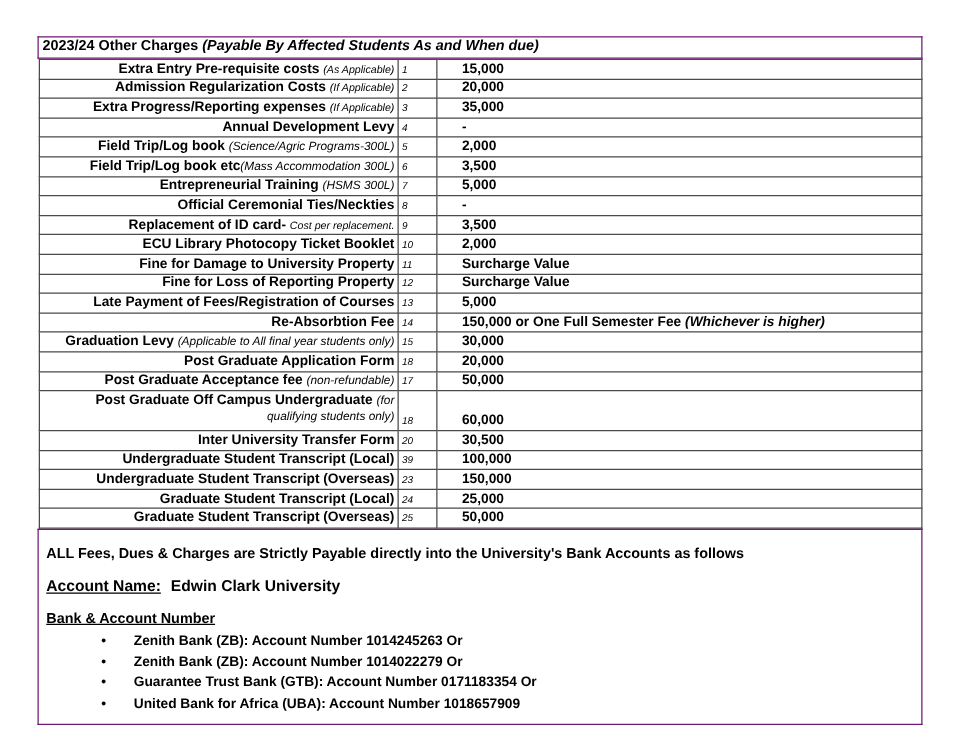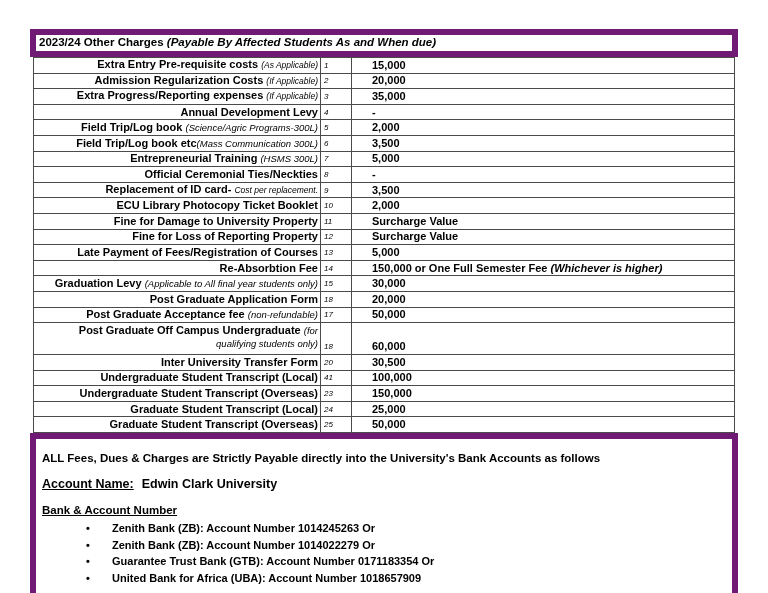--- a/index.html
+++ b/index.html
@@ -24,21 +24,21 @@
   
   .doc-table {
     position: absolute;
     left: 30px;
     top: 29px;
     width: 708px;
     border-collapse: collapse;
     table-layout: fixed;
   }
   .doc-table > tbody > tr > td {
-    border: 6px solid #701a75;
+    border: 1px solid #701a75;
     padding: 0;
     vertical-align: top;
   }
 
   
   .title-cell {
     padding: 1px 3px 2px 3px !important;
     font-size: 11.5px;
     font-weight: bold;
     line-height: 13px;
@@ -210,21 +210,21 @@
                   <td class="c-desc"><span>Annual Development Levy</span></td>
                   <td class="c-num">4</td>
                   <td class="c-amt"><span>-</span></td>
                 </tr>
                 <tr>
                   <td class="c-desc"><span>Field Trip/Log book</span> <span class="sub-mid">(Science/Agric Programs-300L)</span></td>
                   <td class="c-num">5</td>
                   <td class="c-amt"><span>2,000</span></td>
                 </tr>
                 <tr>
-                  <td class="c-desc"><span>Field Trip/Log book etc</span><span class="sub-mid">(Mass Communication 300L)</span></td>
+                  <td class="c-desc"><span>Field Trip/Log book etc</span><span class="sub-mid">(Mass Accommodation 300L)</span></td>
                   <td class="c-num">6</td>
                   <td class="c-amt"><span>3,500</span></td>
                 </tr>
                 <tr>
                   <td class="c-desc"><span>Entrepreneurial Training</span> <span class="sub-mid">(HSMS 300L)</span></td>
                   <td class="c-num">7</td>
                   <td class="c-amt"><span>5,000</span></td>
                 </tr>
                 <tr>
                   <td class="c-desc"><span>Official Ceremonial Ties/Neckties</span></td>
@@ -281,21 +281,21 @@
                   <td class="c-num">18</td>
                   <td class="c-amt"><span>60,000</span></td>
                 </tr>
                 <tr>
                   <td class="c-desc"><span>Inter University Transfer Form</span></td>
                   <td class="c-num">20</td>
                   <td class="c-amt"><span>30,500</span></td>
                 </tr>
                 <tr>
                   <td class="c-desc"><span>Undergraduate Student Transcript (Local)</span></td>
-                  <td class="c-num">41</td>
+                  <td class="c-num">39</td>
                   <td class="c-amt"><span>100,000</span></td>
                 </tr>
                 <tr>
                   <td class="c-desc"><span>Undergraduate Student Transcript (Overseas)</span></td>
                   <td class="c-num">23</td>
                   <td class="c-amt"><span>150,000</span></td>
                 </tr>
                 <tr>
                   <td class="c-desc"><span>Graduate Student Transcript (Local)</span></td>
                   <td class="c-num">24</td>

